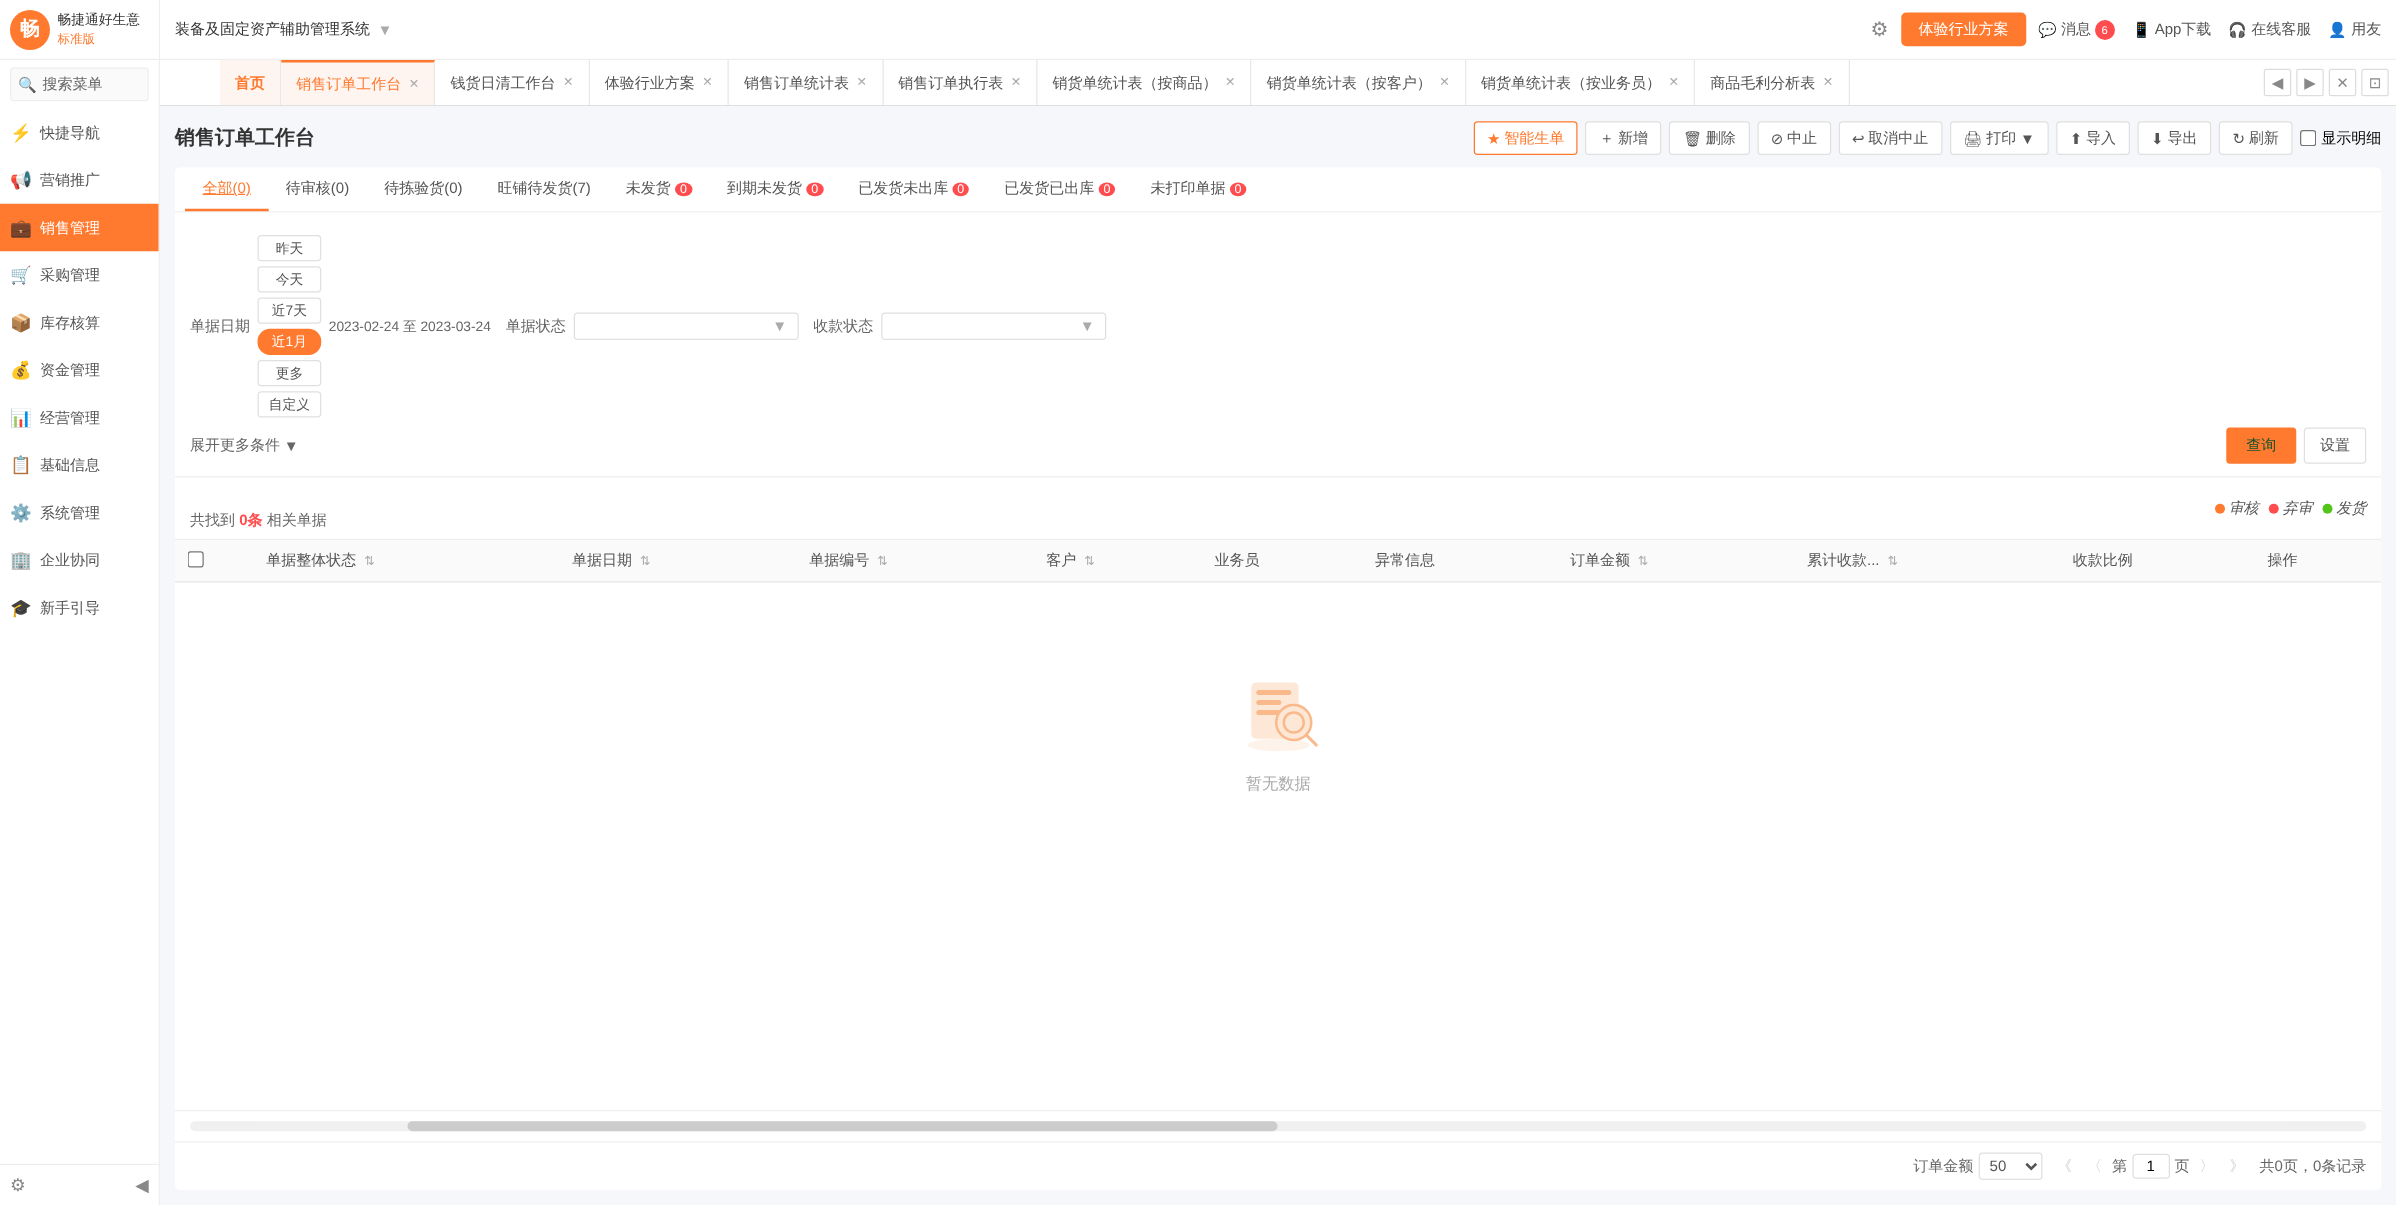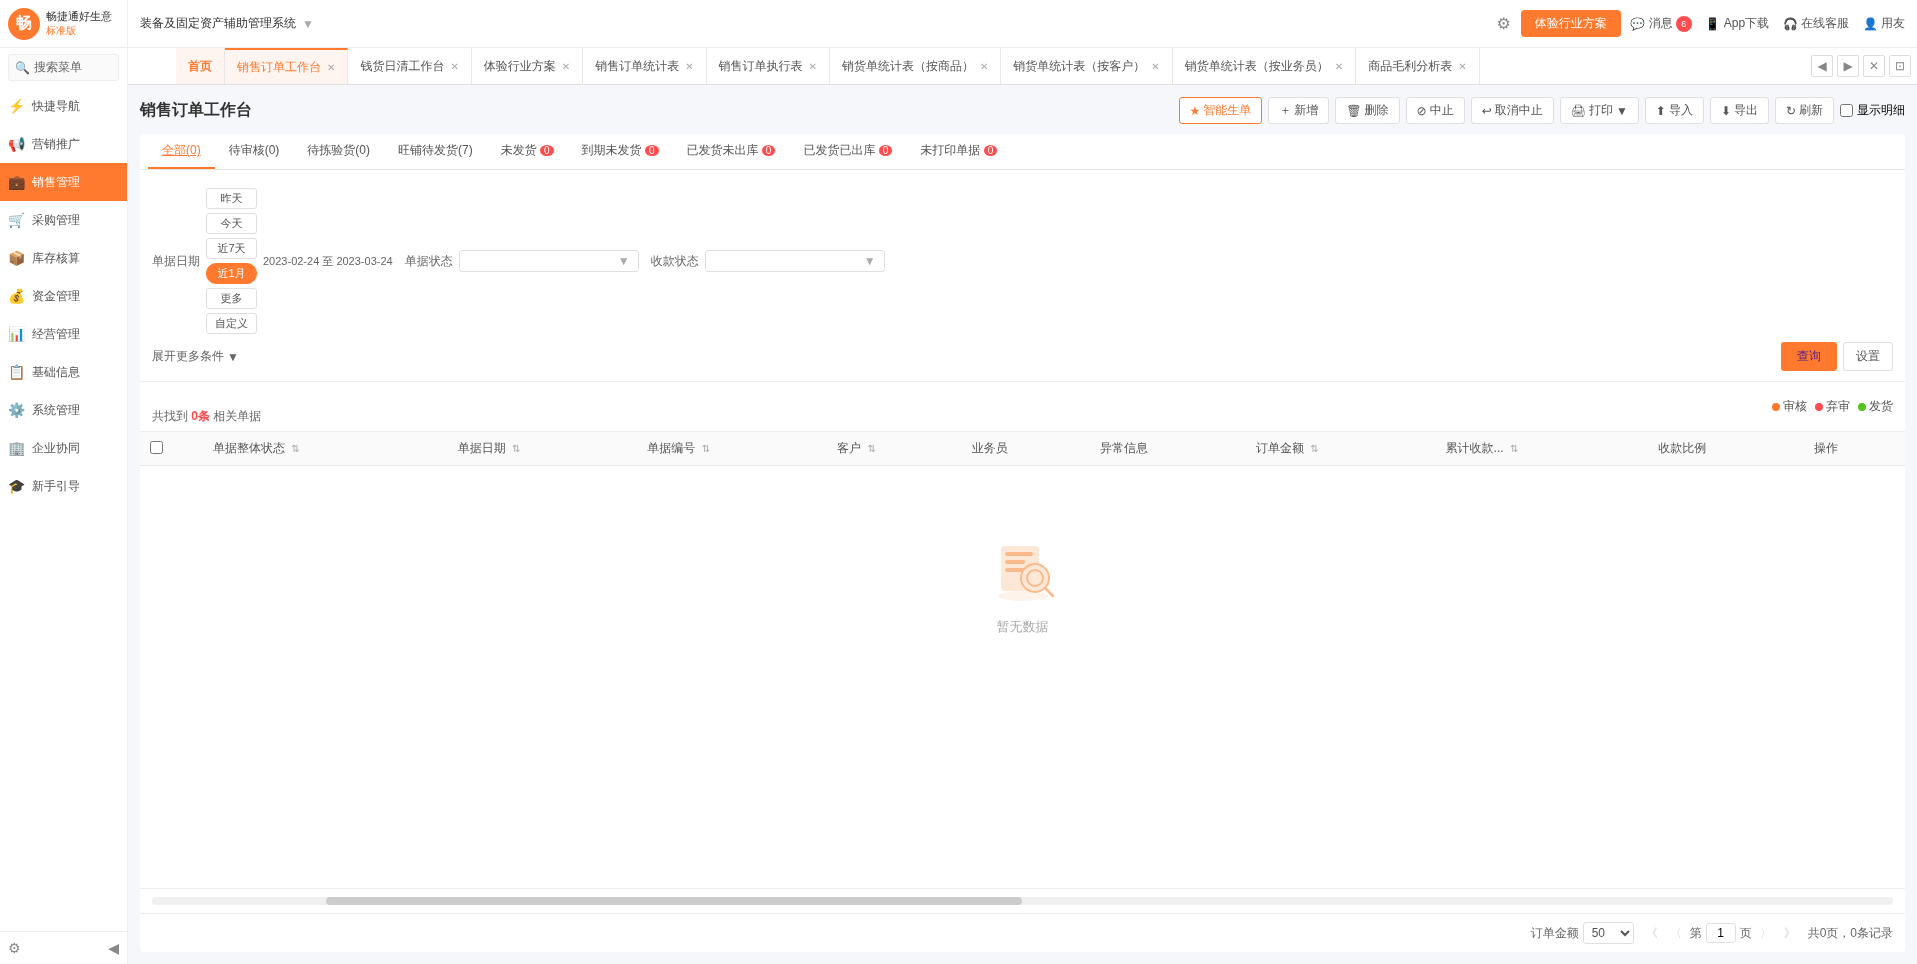--- a/index.html
+++ b/index.html
@@ -62,27 +62,27 @@
     .filter-group { display: flex; align-items: center; gap: 6px; }
     .filter-label { color: #666; font-size: 12px; white-space: nowrap; }
     .filter-date-btns { display: flex; gap: 4px; flex-direction: column; }
     .filter-date-btn { padding: 2px 8px; border: 1px solid #e0e0e0; border-radius: 3px; background: #fff; cursor: pointer; color: #555; font-size: 11px; }
     .filter-date-btn.active { background: #ff7a2f; color: white; border-color: #ff7a2f; border-radius: 10px; }
     .filter-date-range { color: #666; font-size: 11px; }
     .filter-select { display: flex; align-items: center; border: 1px solid #e0e0e0; border-radius: 3px; padding: 3px 8px; background: #fff; min-width: 150px; cursor: pointer; color: #555; }
     .filter-select-arrow { margin-left: auto; color: #aaa; }
     .filter-expand { display: flex; align-items: center; gap: 3px; color: #666; cursor: pointer; font-size: 12px; }
     .filter-actions { display: flex; gap: 6px; margin-left: auto; }
-    .btn-query { background: #ff7a2f; color: #4c1d95; border: none; padding: 5px 16px; border-radius: 3px; cursor: pointer; font-size: 12px; }
+    .btn-query { background: #ff7a2f; color: #14532d; border: none; padding: 5px 16px; border-radius: 3px; cursor: pointer; font-size: 12px; }
     .btn-set { background: #fff; color: #555; border: 1px solid #e0e0e0; padding: 5px 12px; border-radius: 3px; cursor: pointer; font-size: 12px; }
     .table-summary { display: flex; align-items: center; justify-content: space-between; padding: 6px 12px; border-bottom: 1px solid #eee; }
     .table-summary-text { color: #666; font-size: 12px; margin-top: 20px; }
     .table-summary-text span { color: #ff4d4f; font-weight: bold; }
     .table-summary-actions { display: flex; gap: 8px; }
-    .summary-btn { display: flex; align-items: center; gap: 3px; color: #555; cursor: pointer; font-size: 12px; }
+    .summary-btn { display: flex; align-items: center; gap: 3px; color: #555; cursor: pointer; font-size: 12px; font-style: italic; }
     .summary-btn .dot { width: 8px; height: 8px; border-radius: 50%; display: inline-block; }
     .dot-orange { background: #ff7a2f; }
     .dot-red { background: #ff4d4f; }
     .dot-green { background: #52c41a; }
 
     
     .data-table { width: 100%; border-collapse: collapse; }
     .data-table th { background: #fafafa; border-bottom: 1px solid #e8e8e8; padding: 8px 10px; text-align: left; color: #555; font-weight: normal; white-space: nowrap; }
     .data-table th .sort { color: #aaa; margin-left: 3px; font-size: 10px; }
     .table-scroll { flex: 1; overflow-y: auto; }

